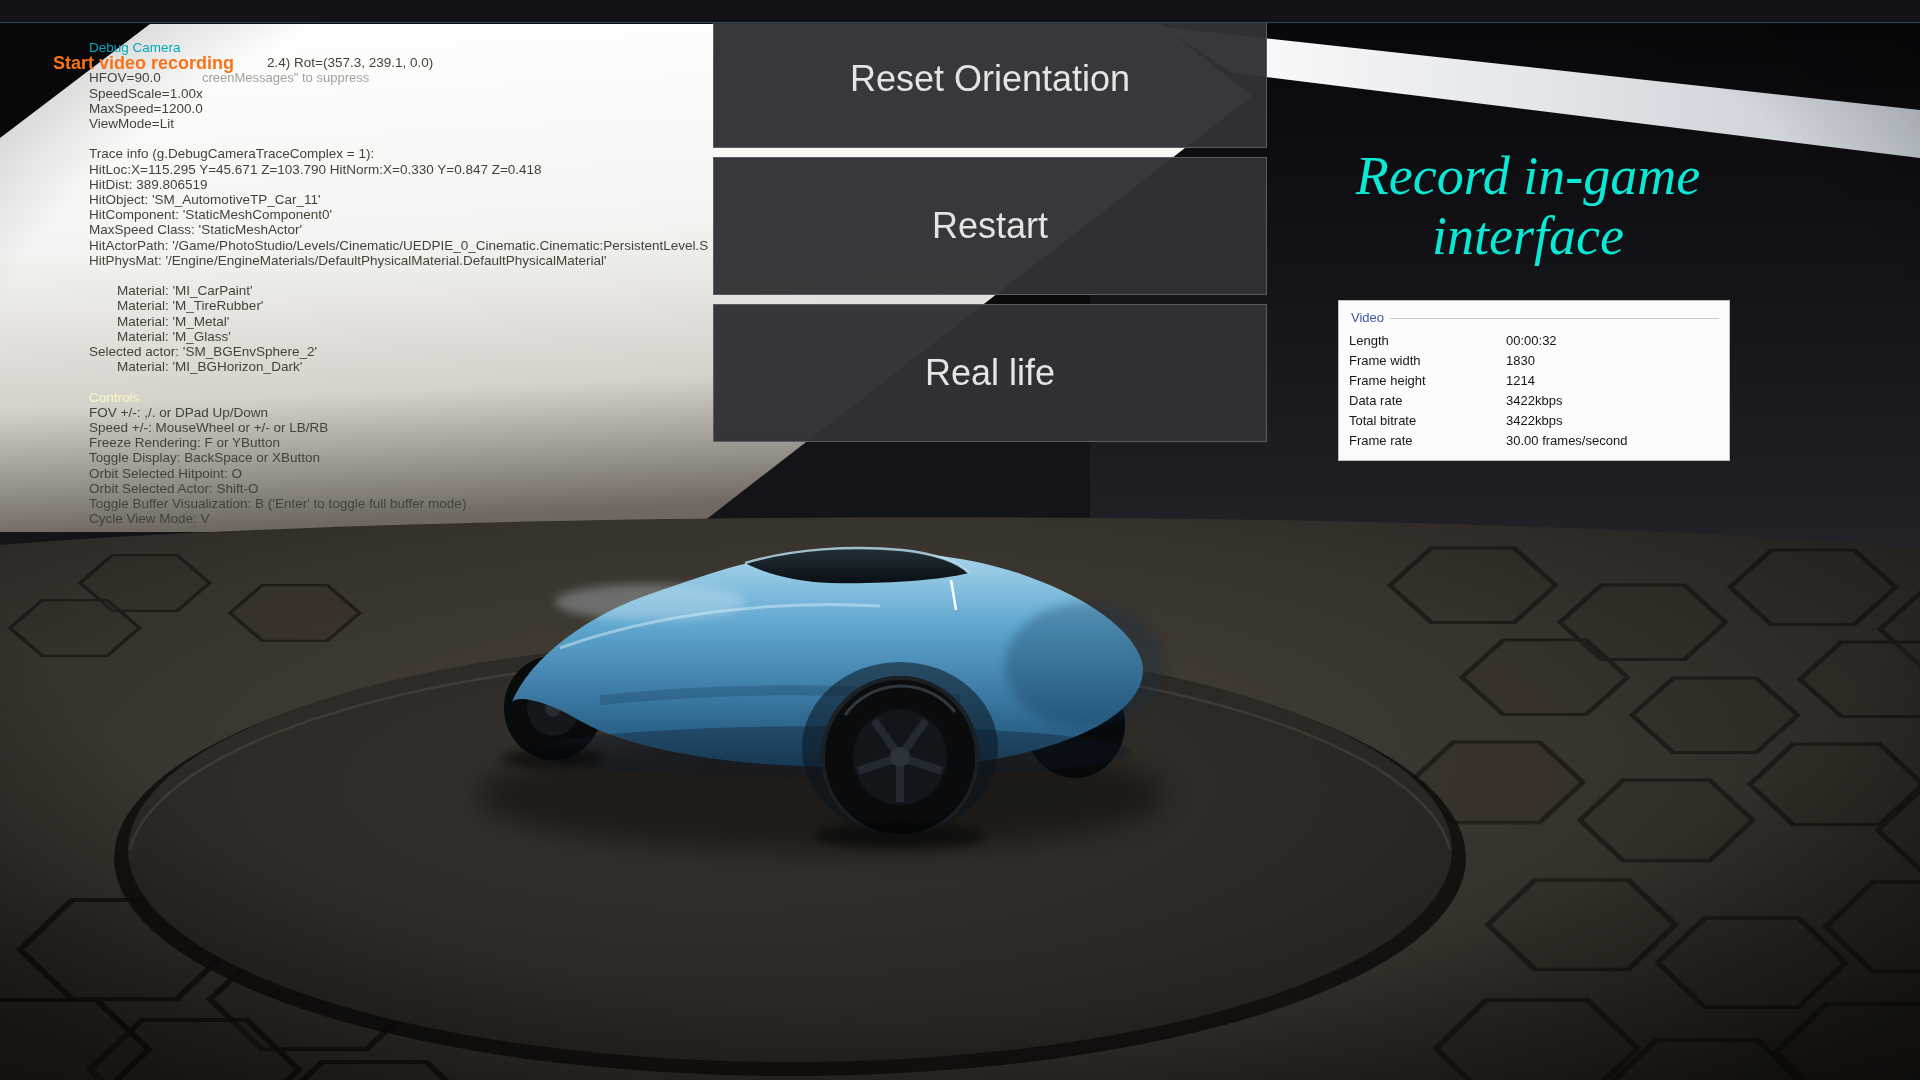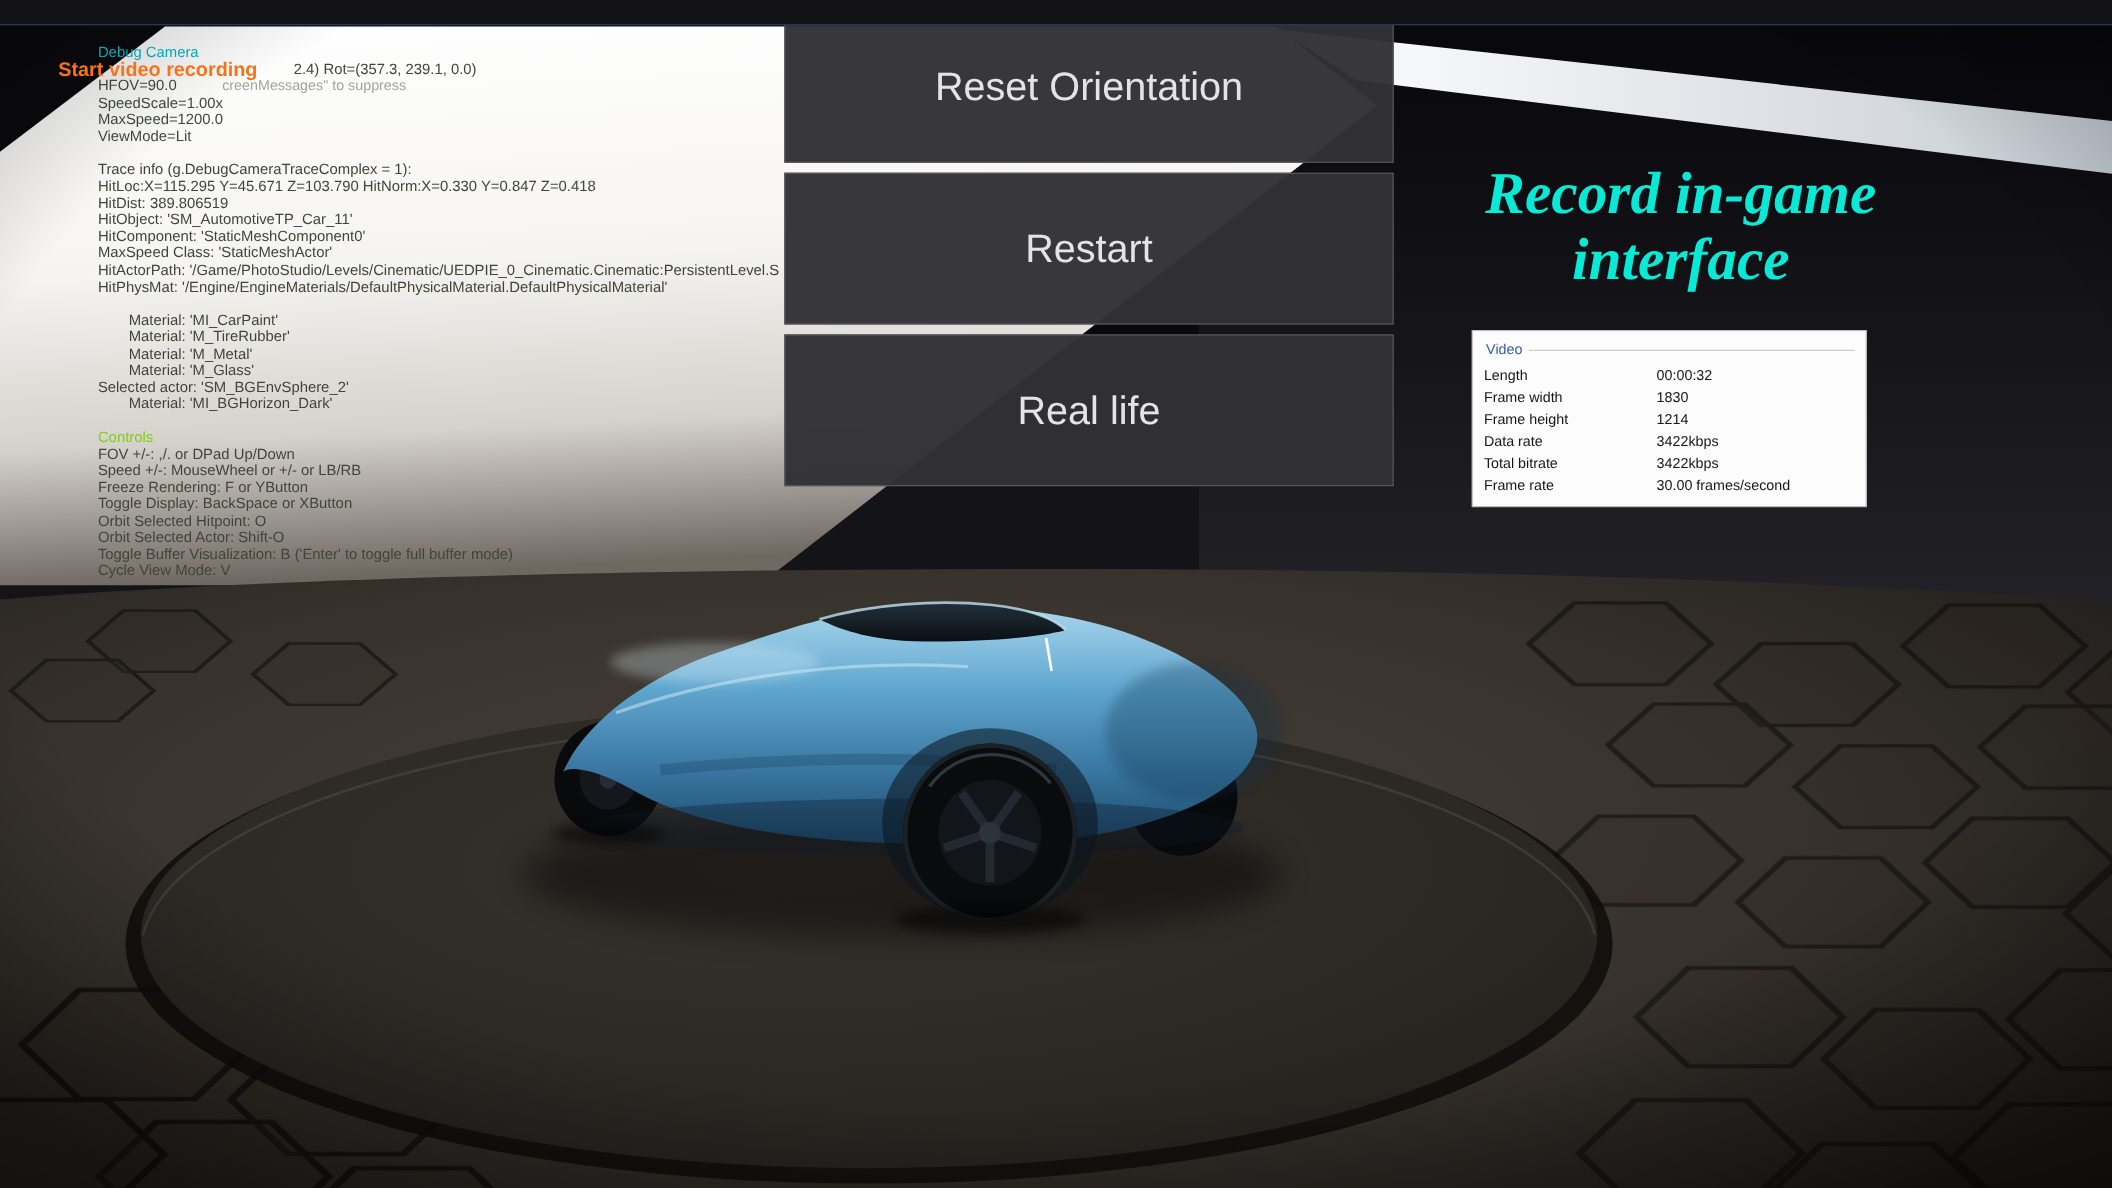--- a/index.html
+++ b/index.html
@@ -24,25 +24,25 @@
   
   .menu{position:absolute;left:713px;top:10px;width:554px;z-index:5;
         display:flex;flex-direction:column;gap:9px;}
   .menu-btn{height:136px;background:rgba(50,50,54,.97);border:1px solid #5c5c60;
             color:#e4e4e4;font-size:36px;display:flex;align-items:center;
             justify-content:center;cursor:pointer;user-select:none;}
 
   
   .title-overlay{position:absolute;left:1278px;top:146px;width:500px;z-index:5;
                  text-align:center;font-family:"Liberation Serif", serif;
-                 font-style:italic;font-weight:bold;font-size:54px;line-height:1.12;
+                 font-style:italic;font-weight:normal;font-size:54px;line-height:1.12;
                  color:#0ae8d6;}
 
   
-  .video-panel{position:absolute;left:1338px;top:300px;width:359px;z-index:5;
+  .video-panel{position:absolute;left:1338px;top:300px;width:392px;z-index:5;
                background:#fcfcfc;border:1px solid #bdbdbd;box-sizing:border-box;
                padding:6px 10px 10px;font-size:13px;color:#161616;}
   .vp-head{display:flex;align-items:center;gap:6px;height:20px;margin-bottom:3px;}
   .vp-legend{color:#3a58a8;padding-left:2px;}
   .vp-rule{flex:1;height:1px;background:#c9c9c9;margin-top:2px;}
   .vp-row{display:flex;height:20px;align-items:center;gap:19px;}
   .vp-label{width:138px;}
   .vp-value{flex:1;}
 </style>
 </head>
@@ -209,21 +209,21 @@
         <div class="debug-line">HitActorPath: '/Game/PhotoStudio/Levels/Cinematic/UEDPIE_0_Cinematic.Cinematic:PersistentLevel.S</div>
         <div class="debug-line">HitPhysMat: '/Engine/EngineMaterials/DefaultPhysicalMaterial.DefaultPhysicalMaterial'</div>
         <div class="debug-line"></div>
         <div class="debug-line" style="padding-left: 28px;">Material: 'MI_CarPaint'</div>
         <div class="debug-line" style="padding-left: 28px;">Material: 'M_TireRubber'</div>
         <div class="debug-line" style="padding-left: 28px;">Material: 'M_Metal'</div>
         <div class="debug-line" style="padding-left: 28px;">Material: 'M_Glass'</div>
         <div class="debug-line">Selected actor: 'SM_BGEnvSphere_2'</div>
         <div class="debug-line" style="padding-left: 28px;">Material: 'MI_BGHorizon_Dark'</div>
         <div class="debug-line"></div>
-        <div class="debug-line" style="color: #84cc16;">Controls</div>
+        <div class="debug-line" style="color: #fef9c3;">Controls</div>
         <div class="debug-line">FOV +/-: ,/. or DPad Up/Down</div>
         <div class="debug-line">Speed +/-: MouseWheel or +/- or LB/RB</div>
         <div class="debug-line">Freeze Rendering: F or YButton</div>
         <div class="debug-line">Toggle Display: BackSpace or XButton</div>
         <div class="debug-line">Orbit Selected Hitpoint: O</div>
         <div class="debug-line">Orbit Selected Actor: Shift-O</div>
         <div class="debug-line">Toggle Buffer Visualization: B ('Enter' to toggle full buffer mode)</div>
         <div class="debug-line">Cycle View Mode: V</div>
       </div>
   </div>

